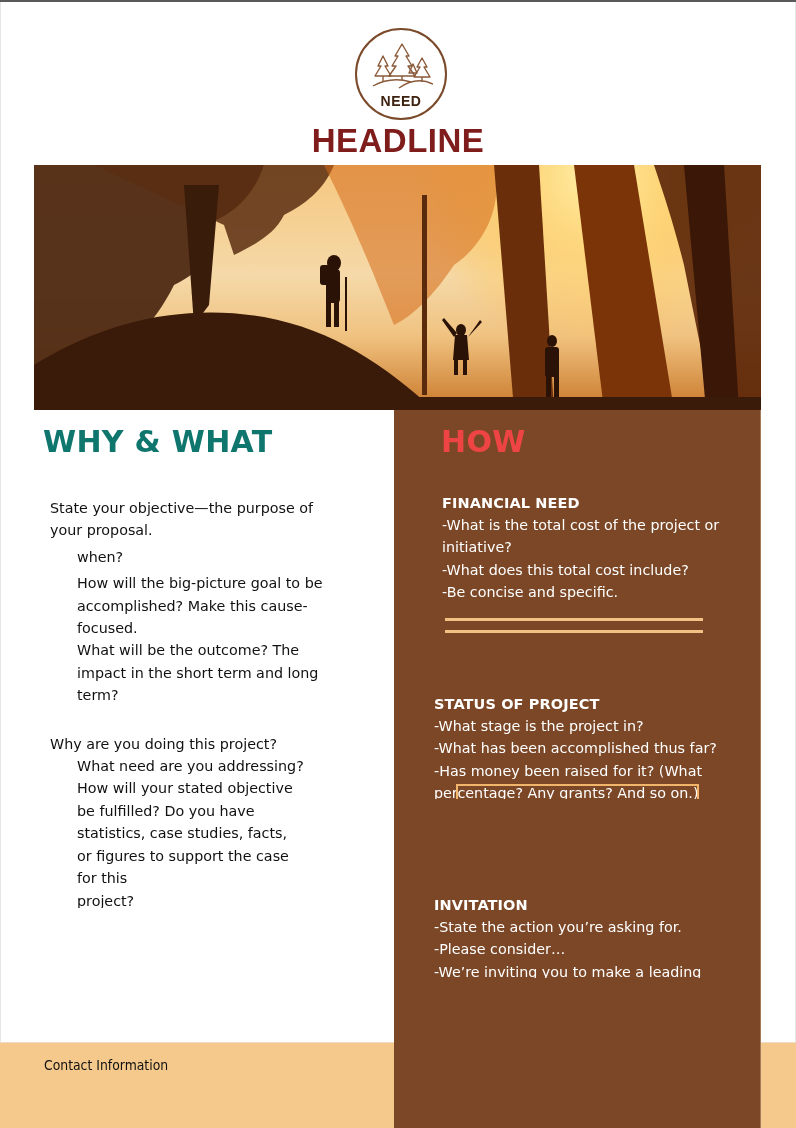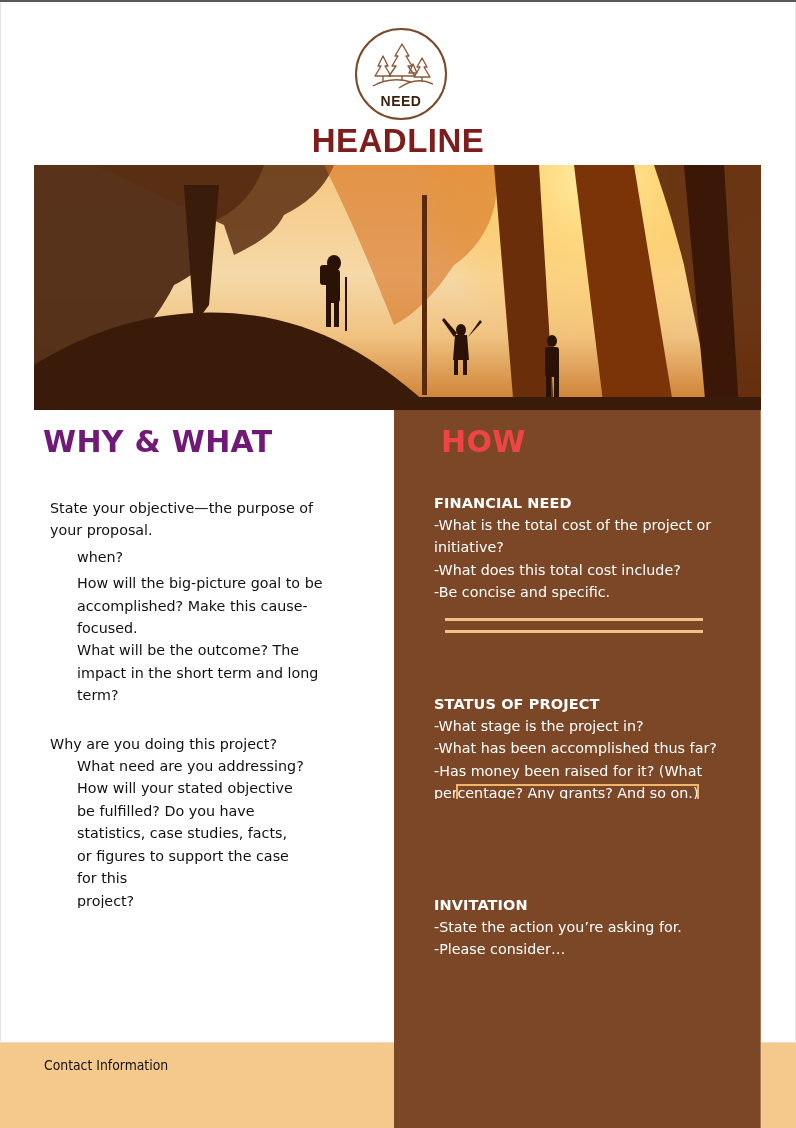--- a/index.html
+++ b/index.html
@@ -20,32 +20,32 @@
     background:
       radial-gradient(ellipse 200px 160px at 575px 20px, rgba(255,210,90,0.95), rgba(255,160,40,0.0) 100%),
       linear-gradient(180deg, #f6c77f 0%, #f5d9a8 45%, #f0c280 70%, #c9782a 100%); }
   .hero svg { position: absolute; left: 0; top: 0; }
 
   .footer-band { position: absolute; left: 0; top: 1042px; width: 796px; height: 86px; background: #f5c98b; border-top: 1px solid #efdcc2; }
   .contact { position: absolute; left: 44px; top: 1057px; font-family: "DejaVu Sans", sans-serif; font-size: 13.5px; color: #111; transform: scaleX(0.92); transform-origin: left; }
 
   .how-panel { position: absolute; left: 394px; top: 410px; width: 367px; height: 718px; background: #7b4726; border-right: 1px solid #a47a5a; }
 
-  .why-title { position: absolute; left: 43px; top: 424px; font-family: "DejaVu Sans", sans-serif; font-weight: bold; font-size: 30px; color: #701a75; letter-spacing: 0.3px; }
+  .why-title { position: absolute; left: 43px; top: 424px; font-family: "DejaVu Sans", sans-serif; font-weight: bold; font-size: 30px; color: #0f766e; letter-spacing: 0.3px; }
   .how-title { position: absolute; left: 441px; top: 424px; font-family: "DejaVu Sans", sans-serif; font-weight: bold; font-size: 30px; color: #ef4444; letter-spacing: 0.3px; }
 
   .left-col { position: absolute; left: 50px; top: 497px; width: 300px; font-family: "DejaVu Sans", sans-serif; font-size: 14.3px; color: #111; line-height: 22.4px; }
   .left-col .indent { padding-left: 27px; }
   .left-col .gap-s { margin-top: 4px; }
   .left-col .gap-l { margin-top: 26px; }
   .left-col .clip { height: 18px; overflow: hidden; }
 
   .right-col { position: absolute; left: 434px; width: 310px; font-family: "DejaVu Sans", sans-serif; font-size: 14.3px; color: #ffffff; line-height: 22.2px; }
   .sec-head { font-weight: bold; font-size: 14.5px; letter-spacing: 0.1px; }
-  .sec-fin { top: 492px; }
+  .sec-fin { top: 492px; margin-left: 8px; }
   .sec-status { top: 693px; }
   .sec-invite { top: 894px; }
   .clip-line { height: 17px; overflow: hidden; }
   .sel-box { display: inline; outline: 2px solid #f0b46a; outline-offset: -1px; }
 
   .divider { position: absolute; left: 445px; width: 258px; height: 3px; background: #f3c183; }
   .d1 { top: 618px; }
   .d2 { top: 630px; }
 </style>
 </head>
@@ -183,13 +183,14 @@
   <div>-Has money been raised for it? (What</div>
   <div class="clip-line">
     <span>per</span><span class="sel-box">centage? Any grants? And so on.)</span>
   </div>
 </div>
 
 <div class="right-col sec-invite">
   <div class="sec-head">INVITATION</div>
   <div>-State the action you’re asking for.</div>
   <div>-Please consider…</div>
+  <div class="clip-line">-We’re inviting you to make a leading</div>
 </div>
 
 </body></html>

